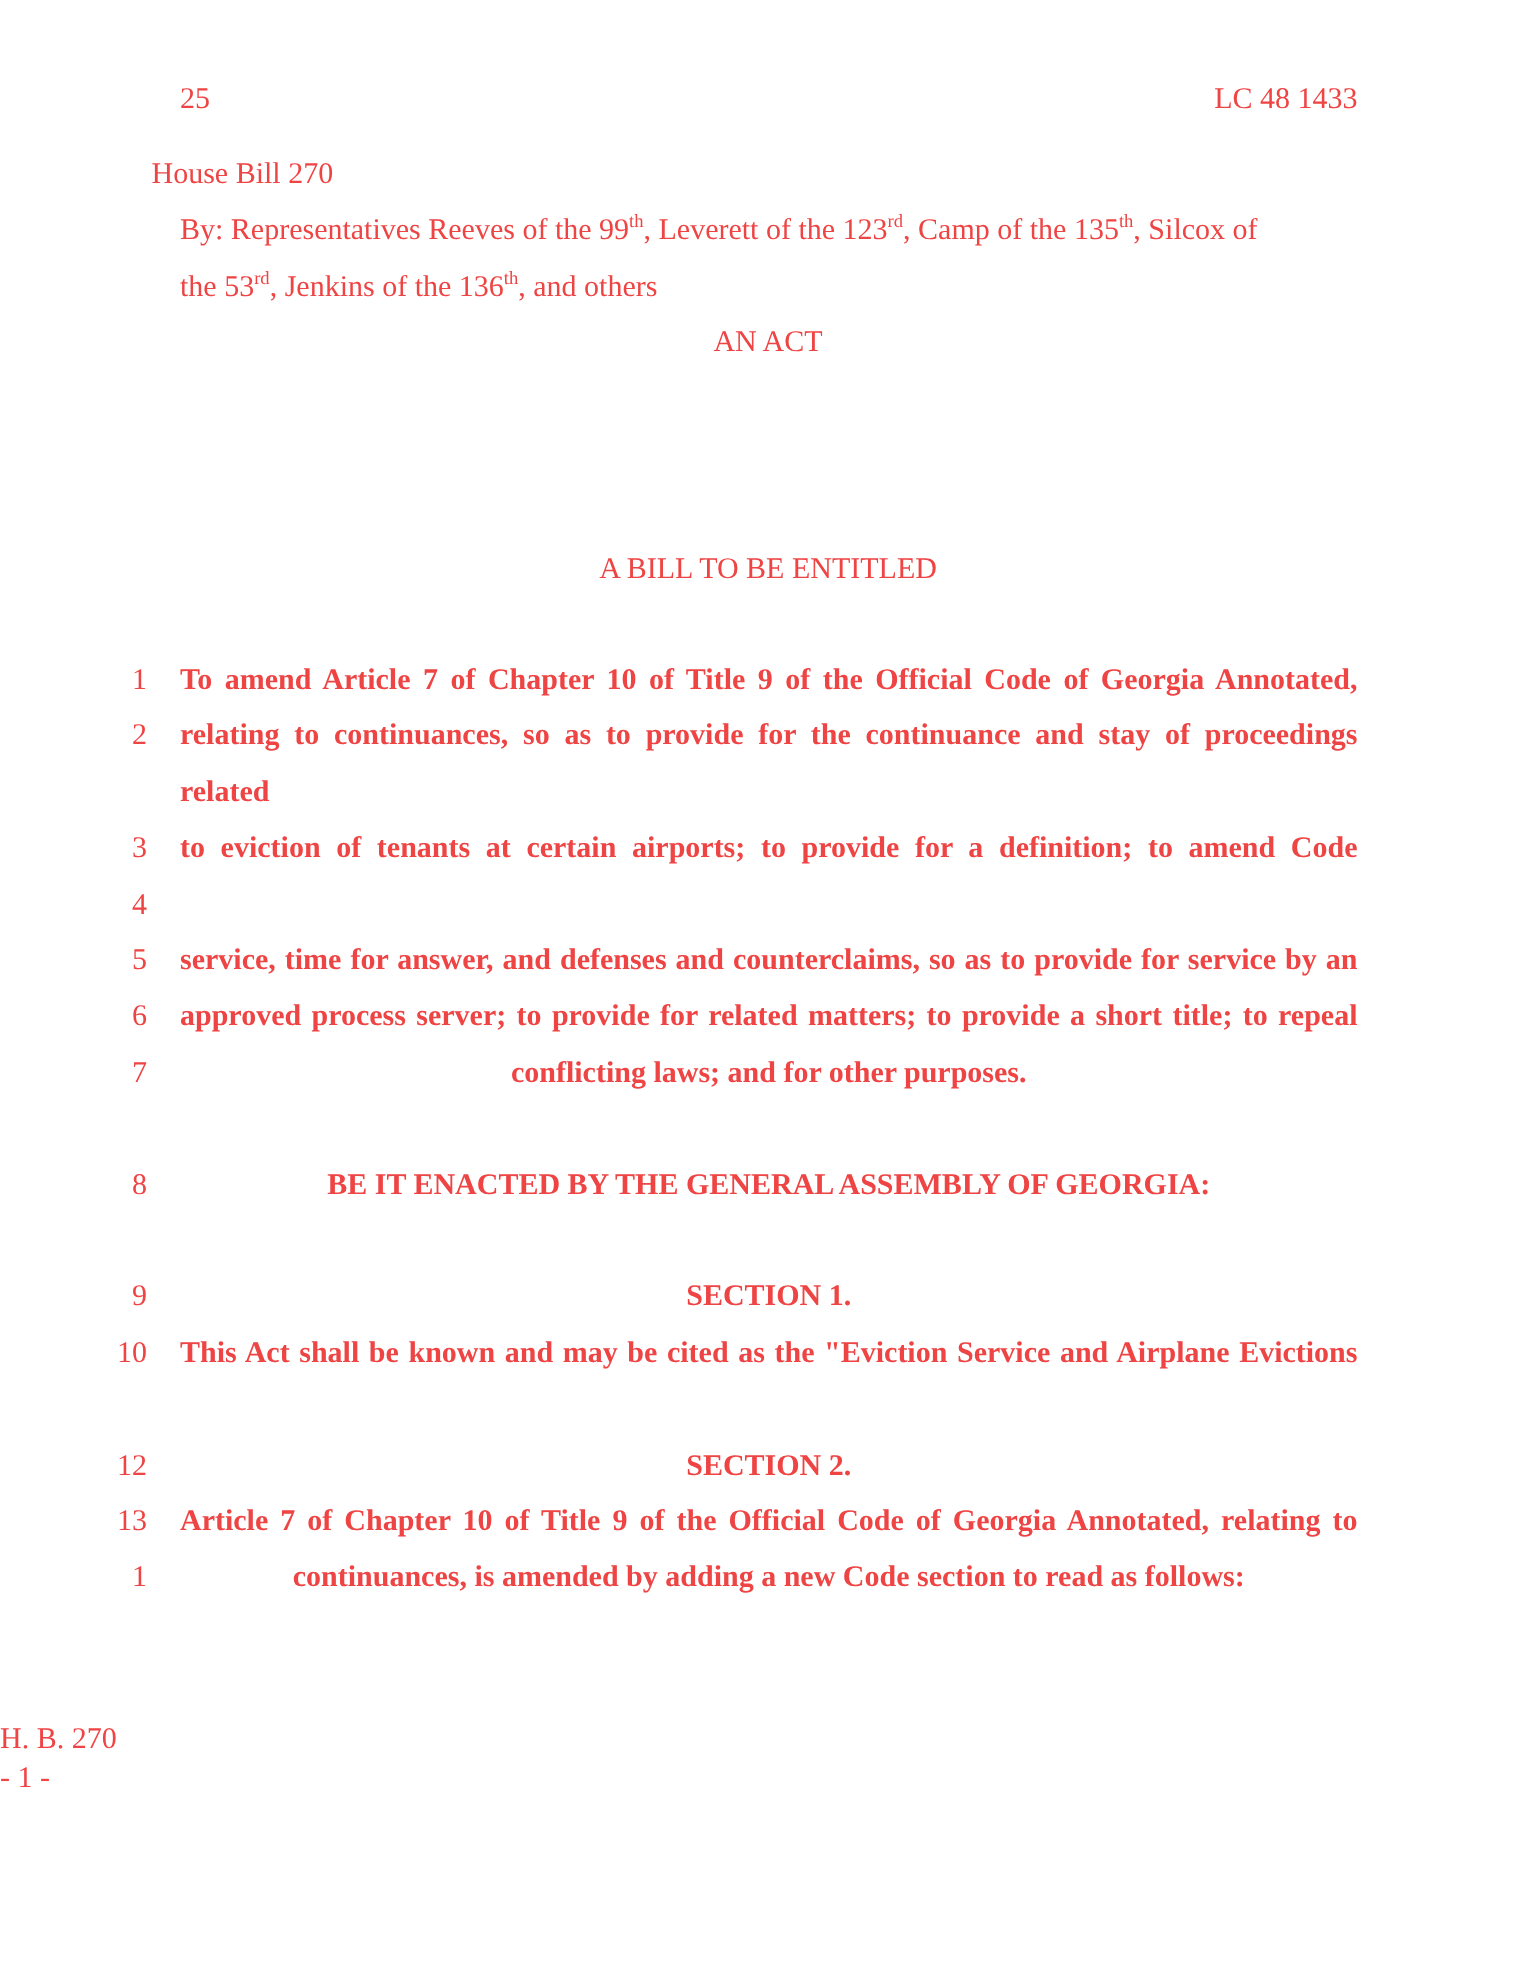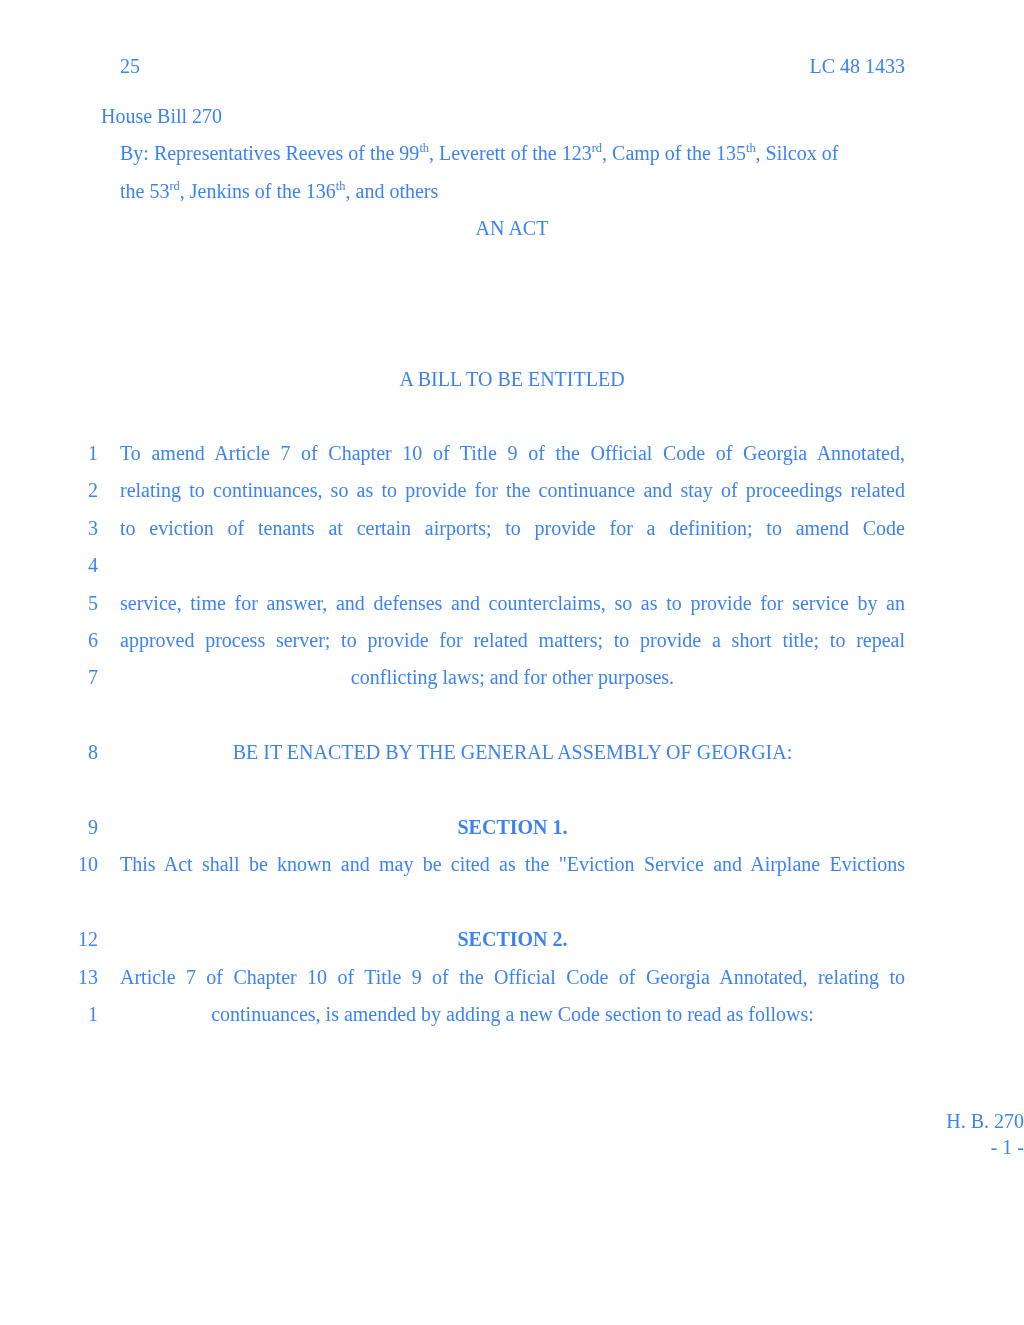--- a/index.html
+++ b/index.html
@@ -5,21 +5,21 @@
   html, body {
     margin: 0;
     padding: 0;
     background: #ffffff;
   }
   .page {
     position: relative;
     width: 1024px;
     height: 1325px;
     background: #ffffff;
-    color: #3b82f6;
+    color: #ef4444;
     font-family: "Liberation Serif", "DejaVu Serif", serif;
     font-size: 20px;
     overflow: hidden;
   }
   .doc-header {
     display: flex;
     justify-content: space-between;
     margin: 52px 119px 0 120px;
     line-height: 28px;
   }
@@ -59,37 +59,38 @@
   }
   .line-num {
     width: 98px;
     text-align: right;
     flex: none;
   }
   .line-content {
     margin-left: 22px;
     width: 785px;
     flex: none;
+    font-weight: bold;
   }
   .line-content.align-justify {
     text-align: justify;
     text-align-last: justify;
   }
   .line-content.align-left {
     text-align: center;
   }
   .line-content.align-center {
     text-align: center;
   }
   .line-content.bold {
     font-weight: bold;
   }
   .doc-footer {
     margin-top: 75px;
-    text-align: right;
+    text-align: left;
     line-height: 26px;
   }
 </style>
 </head>
 <body>
 
 <div class="page">
 
   <div class="doc-header">
     <span>25</span>

